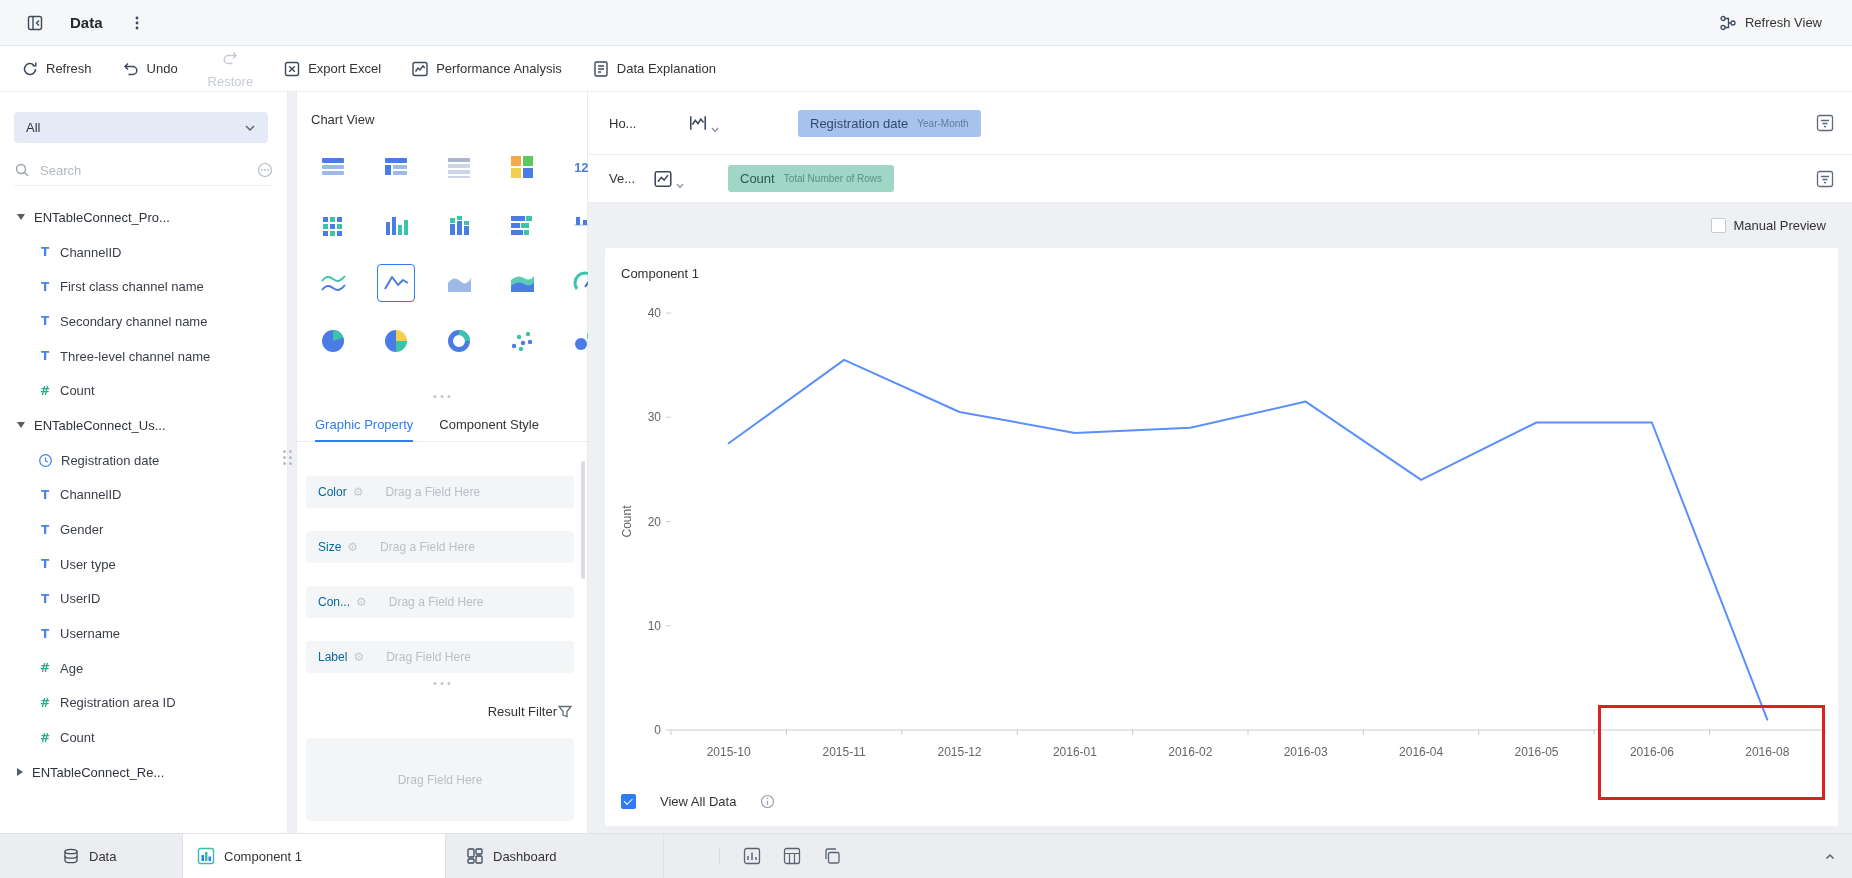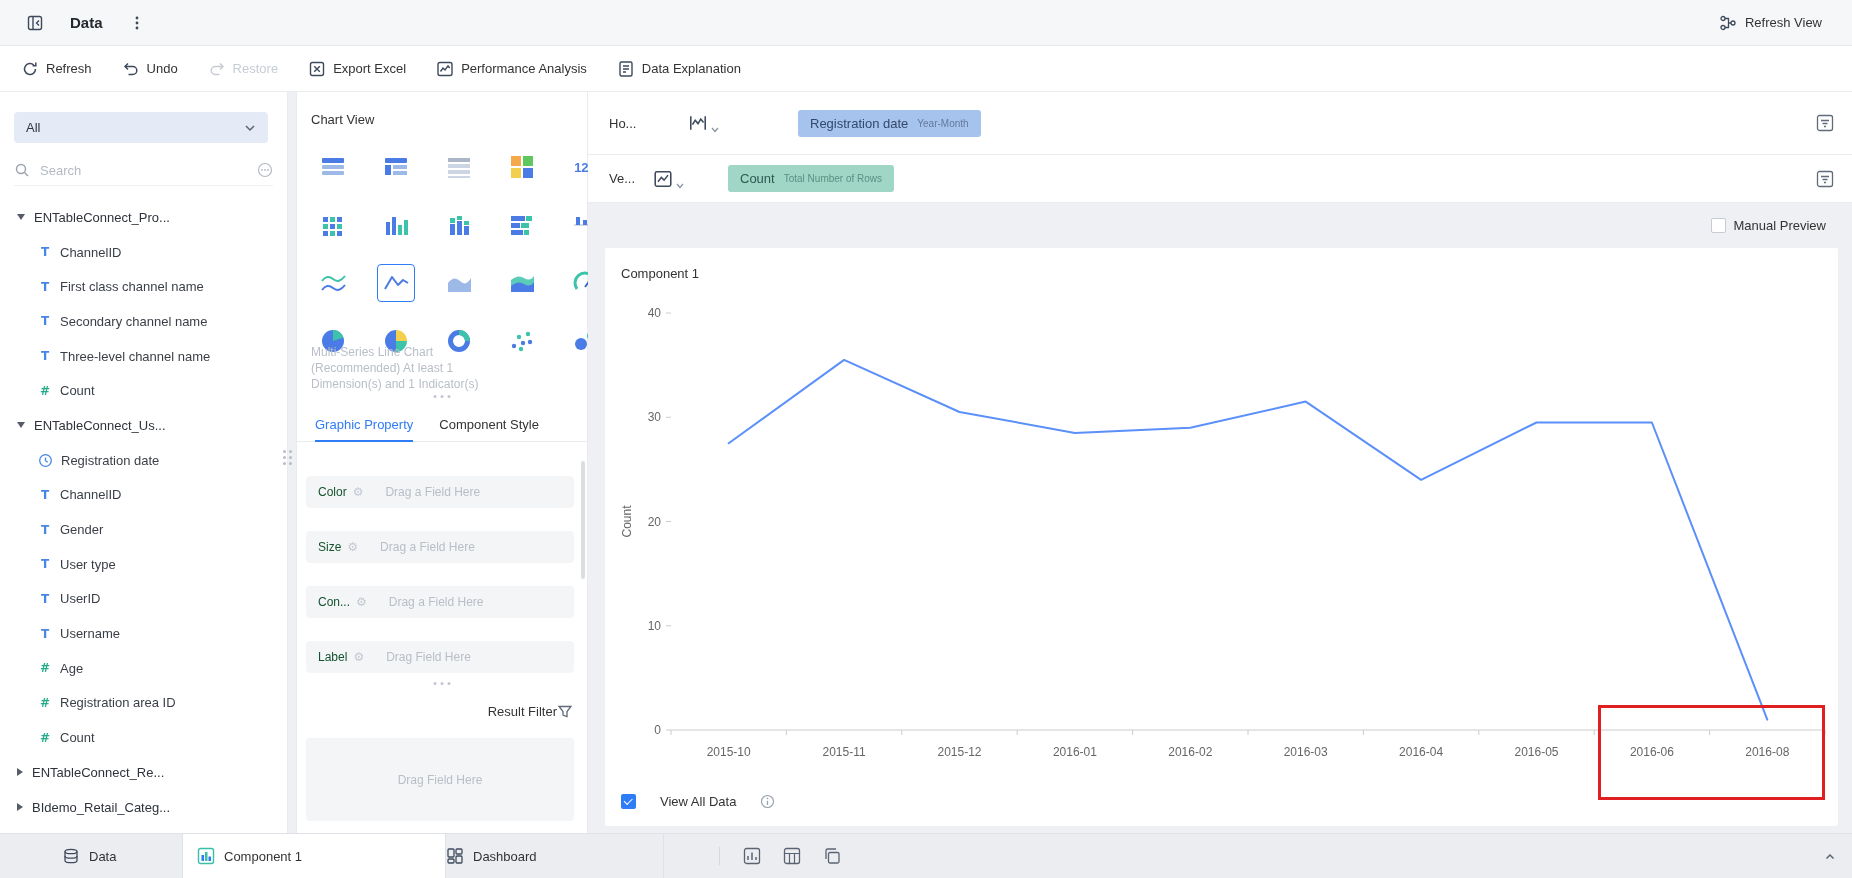--- a/index.html
+++ b/index.html
@@ -10,21 +10,21 @@
   
   .topbar{position:absolute;left:0;top:0;width:100%;height:46px;background:#f6f7f9;border-bottom:1px solid #e4e7eb;box-sizing:border-box;display:flex;align-items:center;}
   .tb-left{display:flex;align-items:center;gap:26px;padding-left:26px;}
   .app-title{font-weight:bold;font-size:15px;color:#24292f;}
   .icn{display:flex;align-items:center;cursor:pointer;}
   .tb-right{position:absolute;right:30px;top:0;height:100%;display:flex;align-items:center;gap:8px;color:#333;cursor:pointer;}
 
   
   .toolbar{position:absolute;left:0;top:46px;width:100%;height:46px;background:#fff;border-bottom:1px solid #e9ebee;box-sizing:border-box;display:flex;align-items:center;gap:30px;padding-left:21px;}
   .tb-item{display:flex;align-items:center;gap:7px;cursor:pointer;color:#333;}
-  .tb-item.disabled{color:#c6cbd4;cursor:default;}
+  .tb-item.disabled{color:#c6cbd4;cursor:default;flex-direction:column;}
 
   
   .sidebar{position:absolute;left:0;top:92px;width:288px;bottom:45px;background:#fff;border-right:1px solid #e9ebee;box-sizing:border-box;}
   .scope{position:absolute;left:14px;top:20px;width:254px;height:31px;background:#e4ebf7;border-radius:4px;display:flex;align-items:center;justify-content:space-between;padding:0 12px;box-sizing:border-box;cursor:pointer;color:#2f3542;}
   .searchrow{position:absolute;left:14px;right:14px;top:63px;height:30px;display:flex;align-items:center;gap:8px;border-bottom:1px solid #eef0f3;}
   .searchrow input{flex:1;border:none;outline:none;background:transparent;font-family:"Liberation Sans",sans-serif;font-size:13px;color:#333;min-width:0;}
   .searchrow input::placeholder{color:#b4bac3;}
   .tree{position:absolute;left:0;right:0;top:108px;bottom:0;overflow:hidden;}
   .tree-row{height:34.7px;display:flex;align-items:center;cursor:pointer;white-space:nowrap;}
   .tree-row.table{padding-left:17px;gap:9px;color:#2e333b;}
@@ -50,21 +50,21 @@
   .type-cell.selected .box{border-color:#2e7cf6;}
   .type-desc{position:absolute;left:14px;top:252px;font-size:12px;line-height:16px;color:#b9bec7;}
   .d1{top:303px;}
   .d2{top:590px;}
   .cp-tabs{position:absolute;left:0;top:316px;width:100%;height:34px;border-bottom:1px solid #e9ecef;display:flex;gap:26px;padding-left:18px;box-sizing:border-box;align-items:center;}
   .cp-tab{position:relative;height:100%;display:flex;align-items:center;color:#333;cursor:pointer;}
   .cp-tab.active{color:#2e7cf6;}
   .cp-tab.active::after{content:"";position:absolute;left:0;right:0;bottom:-1px;height:2px;background:#2e7cf6;}
   .props{position:absolute;left:9px;top:384px;width:268px;}
   .prop-row{height:32px;background:#f4f5f7;border-radius:4px;margin-bottom:23px;display:flex;align-items:center;padding:0 12px;box-sizing:border-box;font-size:12px;}
-  .prop-row .pl{color:#14532d;}
+  .prop-row .pl{color:#0369a1;}
   .prop-row .gear{margin-left:6px;color:#c3c8d2;font-family:"DejaVu Sans",sans-serif;font-size:12px;cursor:pointer;}
   .prop-row .ph{margin-left:22px;color:#b9bec7;}
   .scroll-thumb{position:absolute;left:284px;top:369px;width:4px;height:118px;background:#dadde2;border-radius:2px;cursor:pointer;}
   .rf-head{position:absolute;left:14px;right:14px;top:612px;display:flex;align-items:center;justify-content:flex-end;color:#333;}
   .dropzone{position:absolute;left:9px;top:646px;width:268px;height:83px;background:#f4f5f7;border-radius:4px;display:flex;align-items:center;justify-content:center;font-size:12px;color:#b9bec7;}
 
   
   .main{position:absolute;left:588px;right:0;top:92px;bottom:45px;background:#eef0f3;}
   .shelf{position:absolute;left:0;width:100%;background:#fff;border-bottom:1px solid #e9ebee;box-sizing:border-box;display:flex;align-items:center;}
   .s1{top:0;height:63px;gap:35px;}
@@ -261,24 +261,20 @@
           <span>Registration area ID</span>
         </div>
         <div class="tree-row field">
           <span class="fi n">#</span>
           <span>Count</span>
         </div>
         <div class="tree-row table">
           <span class="tri-col"></span>
           <span>ENTableConnect_Re...</span>
         </div>
-        <div class="tree-row table">
-          <span class="tri-col"></span>
-          <span>BIdemo_Retail_Categ...</span>
-        </div>
       </div>
   </aside>
 
   <div class="drag-dots-v">
       <span></span>
       <span></span>
       <span></span>
       <span></span>
       <span></span>
       <span></span>
@@ -470,25 +466,20 @@
         <div class="type-cell">
           <span class="box">
             <svg width="26" height="26" viewBox="0 0 26 26">
               <circle cx="9" cy="16" r="6" fill="#4b7be5"></circle>
               <circle cx="19" cy="8" r="4" fill="#3ec3ab"></circle>
               <circle cx="20" cy="19" r="3" fill="#9db9e8"></circle>
             </svg>
           </span>
         </div>
       </div>
-    <div class="type-desc">
-      <div>Multi-Series Line Chart</div>
-      <div>(Recommended) At least 1</div>
-      <div>Dimension(s) and 1 Indicator(s)</div>
-    </div>
     <div class="drag-dots-h d1">
         <span></span>
         <span></span>
         <span></span>
       </div>
     <div class="cp-tabs">
         <span class="cp-tab active">Graphic Property</span>
         <span class="cp-tab">Component Style</span>
       </div>
     <div class="props">
@@ -668,21 +659,21 @@
       </div>
       <div class="bb-tab active" style="left: 183px; width: 263px; padding-left: 14px;">
         <svg width="18" height="18" viewBox="0 0 18 18">
           <rect x="1.5" y="1.5" width="15" height="15" rx="2" fill="none" stroke="#38bfa7" stroke-width="1.4"></rect>
           <rect x="4.5" y="8" width="2.5" height="6" fill="#2e7cf6"></rect>
           <rect x="8" y="5" width="2.5" height="9" fill="#38bfa7"></rect>
           <rect x="11.5" y="9.5" width="2.5" height="4.5" fill="#2e7cf6"></rect>
         </svg>
         <span>Component 1</span>
       </div>
-      <div class="bb-tab" style="left: 446px; width: 218px;  text-align: right;">
+      <div class="bb-tab" style="left: 446px; width: 218px; padding-left: 20px; text-align: right;">
         <svg width="18" height="18" viewBox="0 0 18 18">
           <rect x="2" y="2" width="6" height="8" rx="1" fill="none" stroke="#3d4a5c" stroke-width="1.3"></rect>
           <rect x="10" y="2" width="6" height="5" rx="1" fill="none" stroke="#3d4a5c" stroke-width="1.3"></rect>
           <rect x="2" y="12" width="6" height="4" rx="1" fill="none" stroke="#3d4a5c" stroke-width="1.3"></rect>
           <rect x="10" y="9" width="6" height="7" rx="1" fill="none" stroke="#3d4a5c" stroke-width="1.3"></rect>
         </svg>
         <span>Dashboard</span>
       </div>
     </footer>
 

